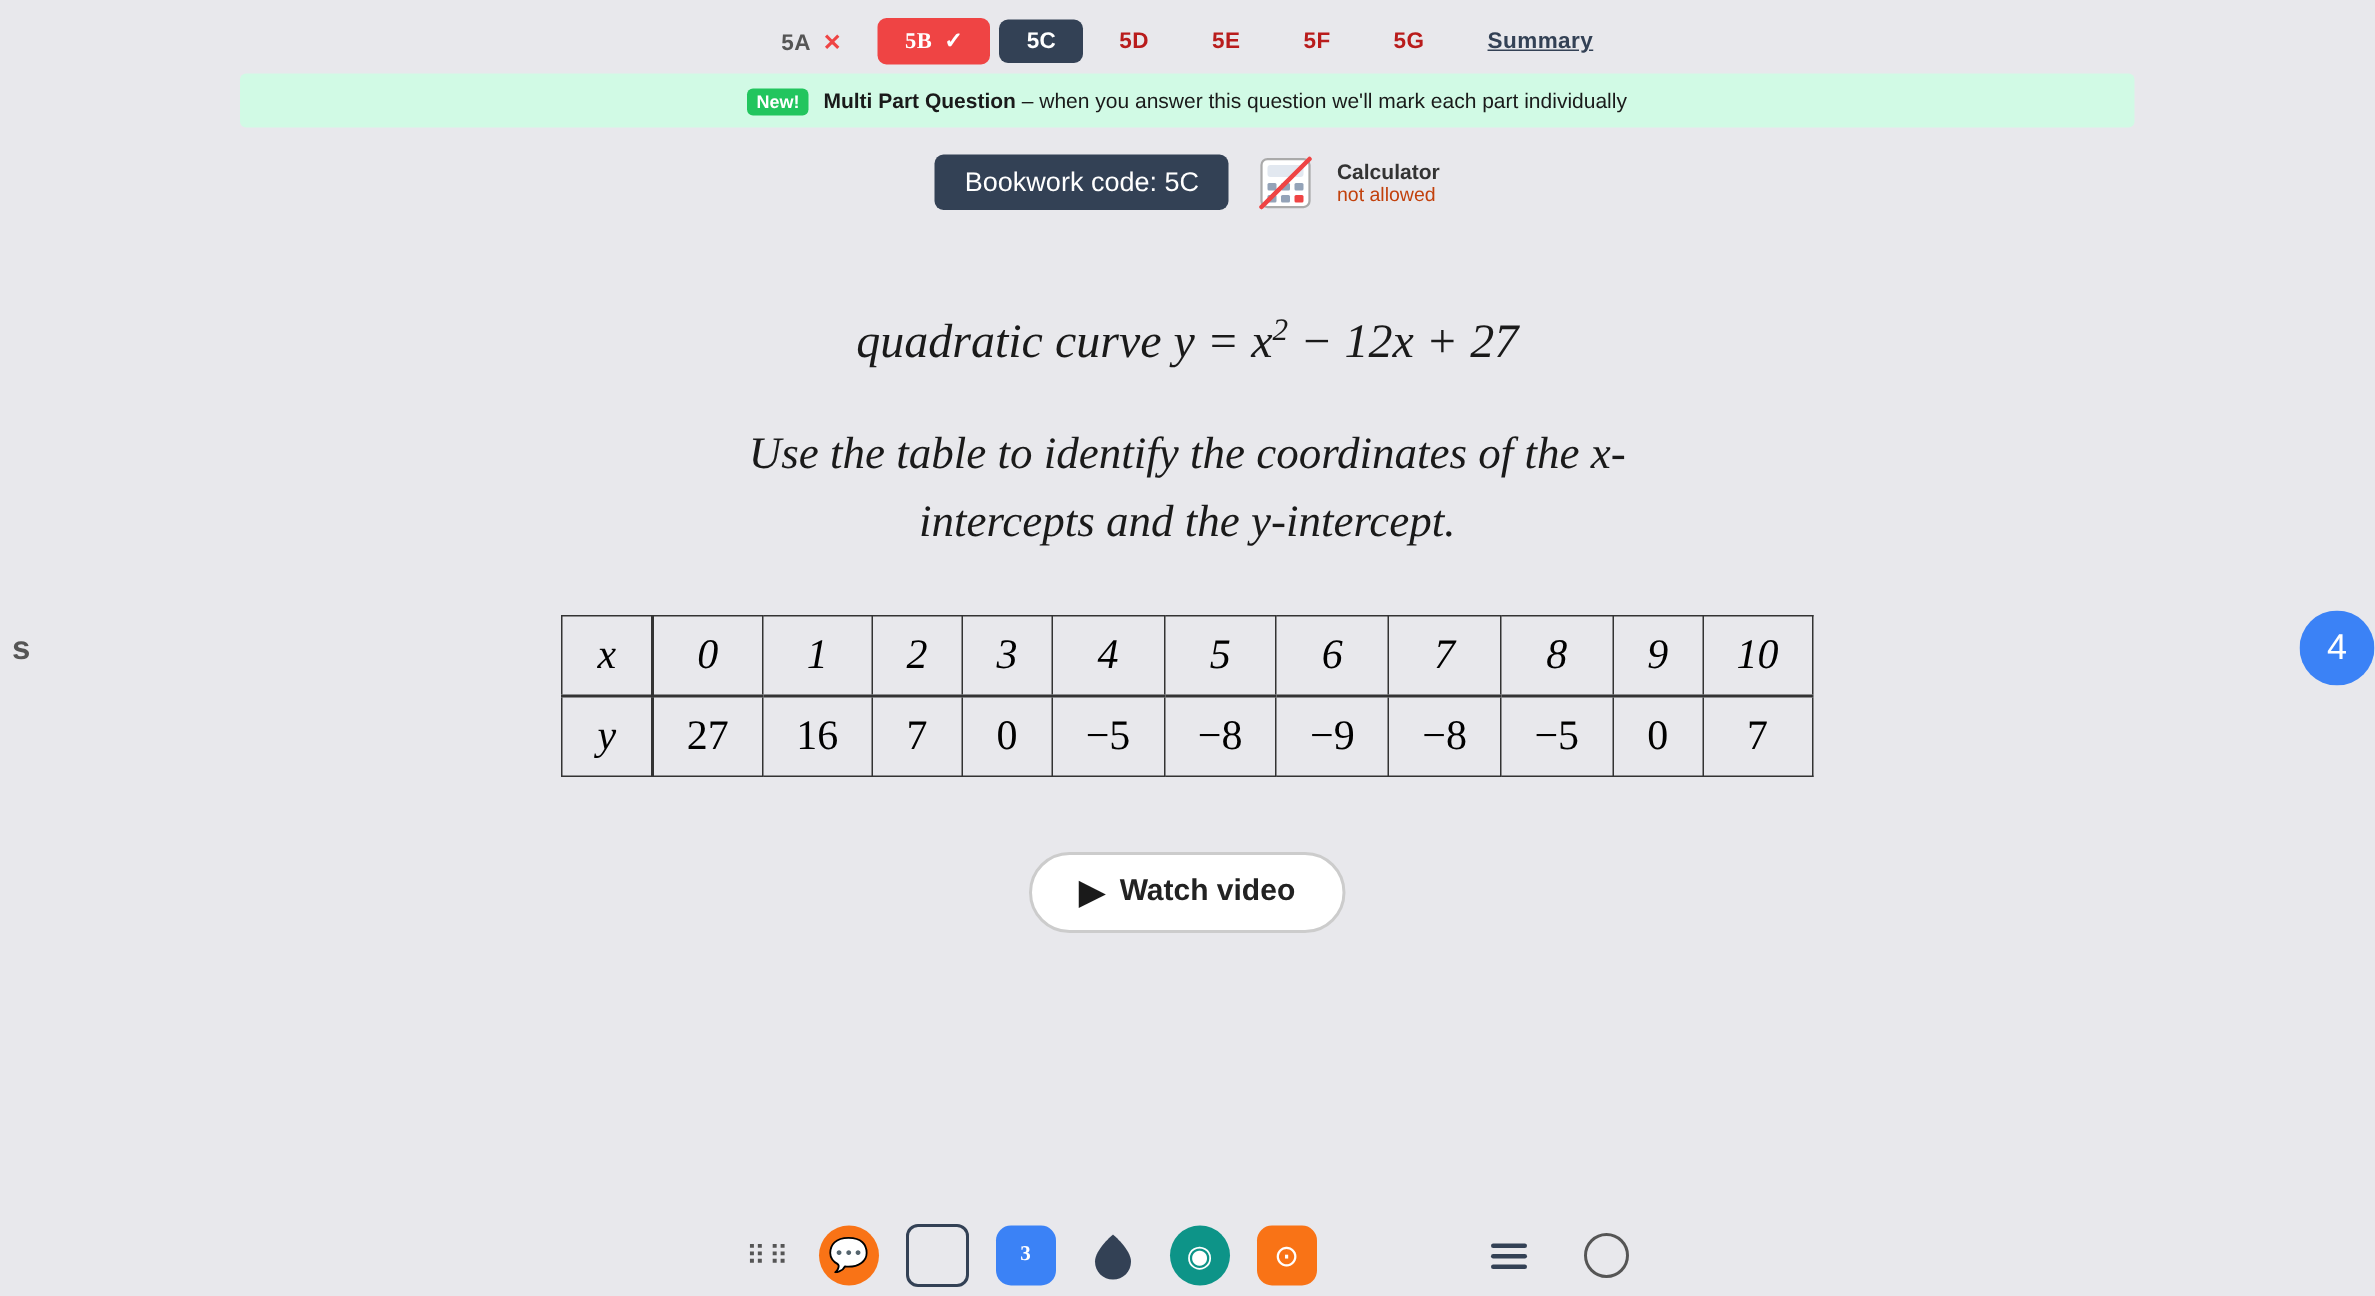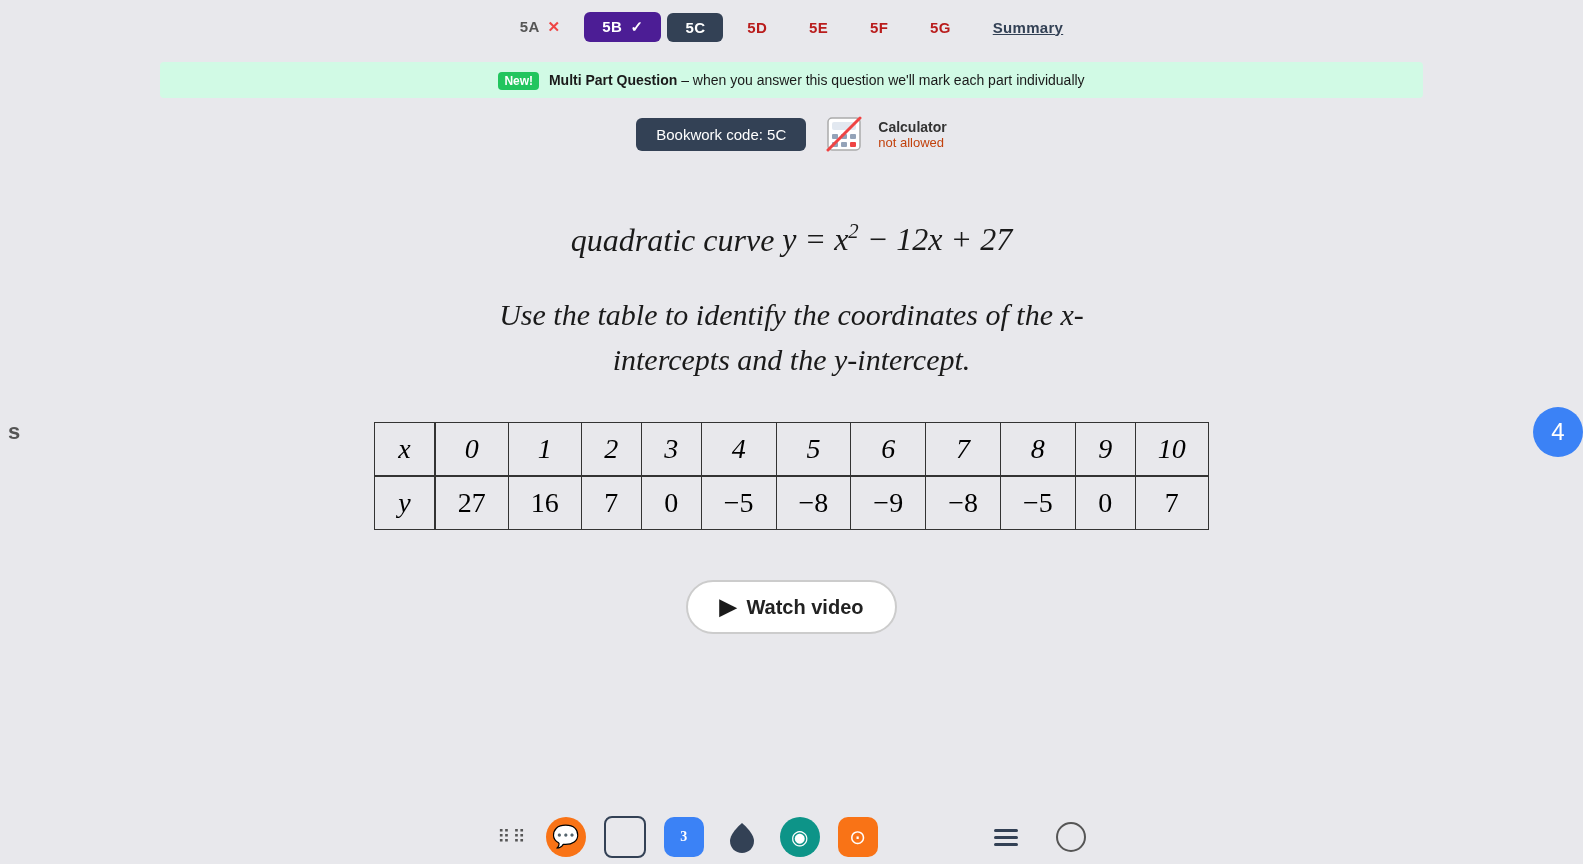--- a/index.html
+++ b/index.html
@@ -9,21 +9,21 @@
       width: 1583px;
       min-height: 864px;
       overflow: hidden;
     }
 
     .top-nav {
       display: flex;
       justify-content: center;
       align-items: center;
       gap: 6px;
-      padding: 12px 0 20px 0;
+      padding: 12px 0 6px 0;
       background: #e8e8ec;
     }
 
     .nav-tab {
       padding: 6px 18px;
       border-radius: 6px;
       font-size: 15px;
       font-weight: 600;
       cursor: pointer;
       font-family: Arial, sans-serif;
@@ -36,23 +36,24 @@
       border: none;
     }
 
     .nav-tab-wrong {
       background: transparent;
       color: #555;
       border: none;
     }
 
     .nav-tab-correct {
-      background: #4c1d95;
-      color: white;
-      border: none;
+      background: #ef4444;
+      color: white;
+      border: none;
+      font-family: Liberation Serif, serif;
     }
 
     .nav-tab-active {
       background: #334155;
       color: white;
       border: none;
     }
 
     .nav-tab-summary {
       background: transparent;
@@ -103,21 +104,21 @@
       align-items: center;
       gap: 20px;
       margin: 18px 0 10px 0;
     }
 
     .bookwork-code {
       background: #334155;
       color: white;
       padding: 8px 20px;
       border-radius: 6px;
-      font-size: 15px;
+      font-size: 18px;
       font-family: Arial, sans-serif;
       font-weight: 500;
     }
 
     .calculator-status {
       display: flex;
       align-items: center;
       gap: 16px;
       font-family: Arial, sans-serif;
       font-size: 14px;

